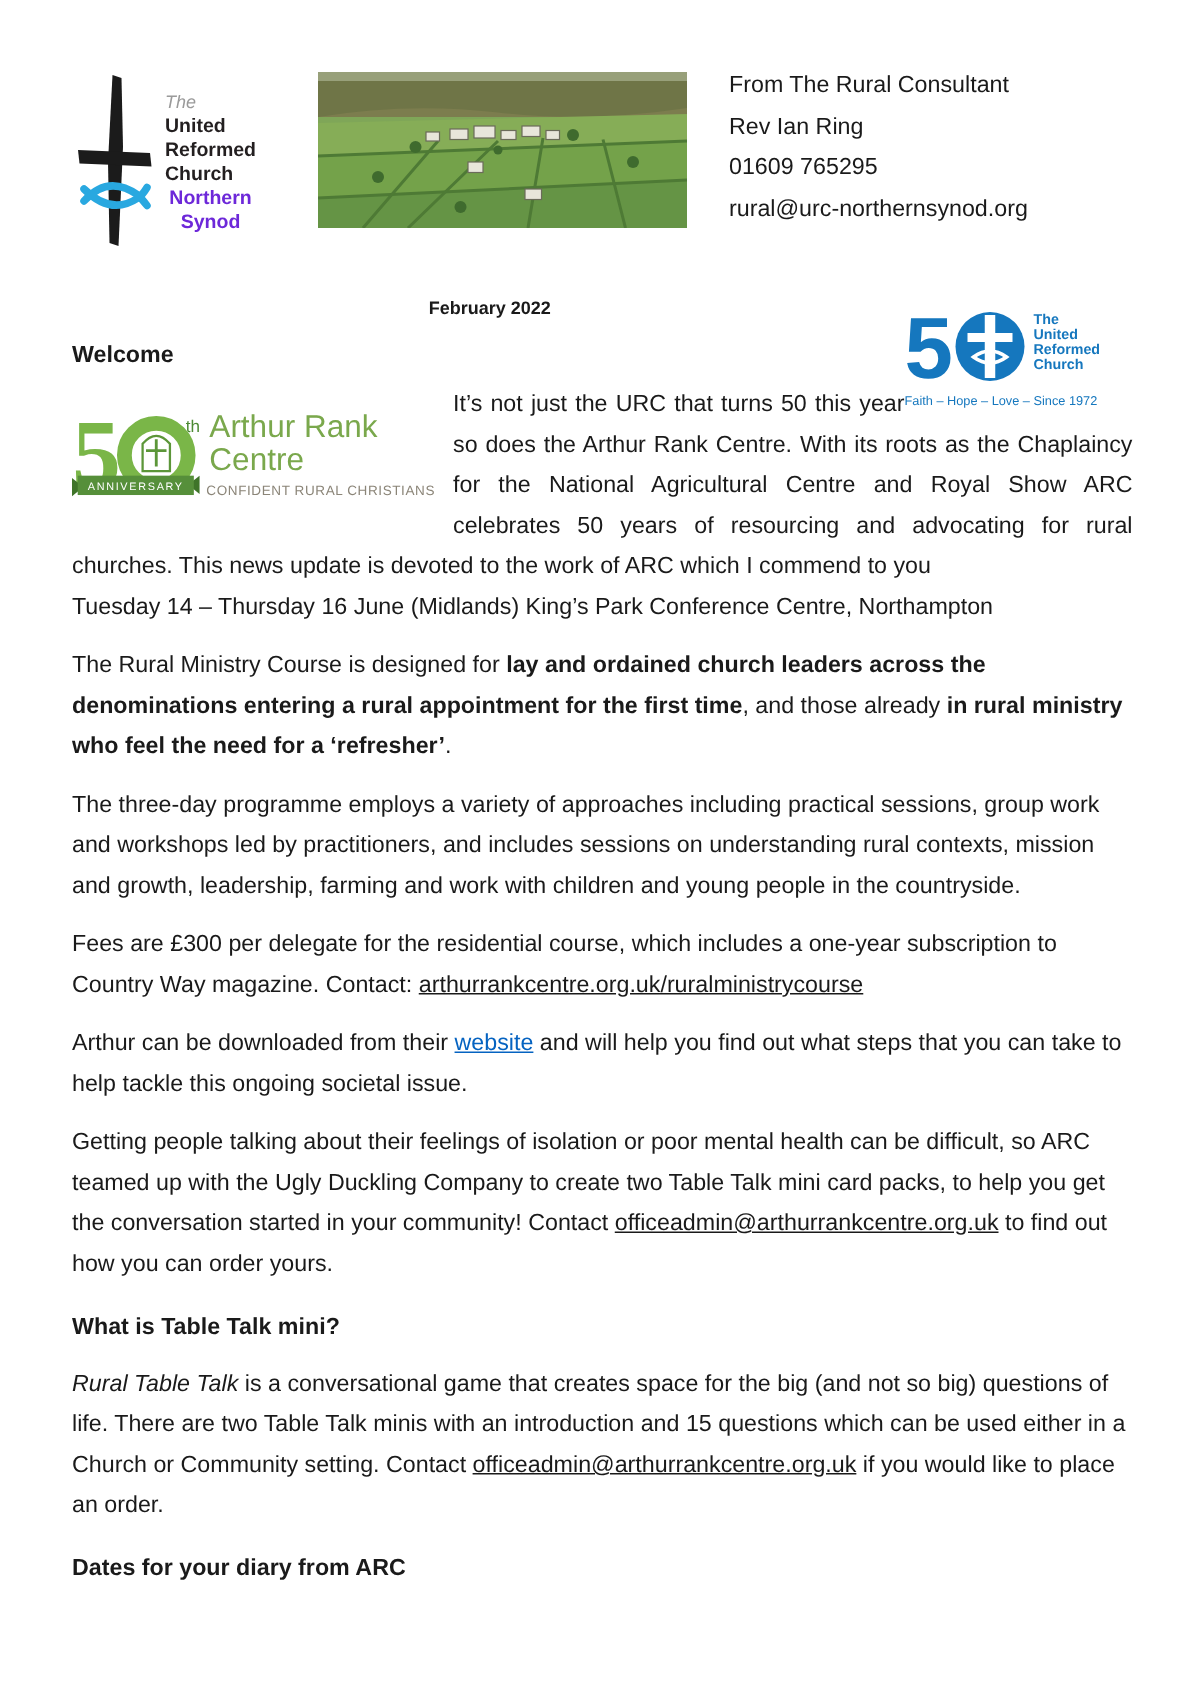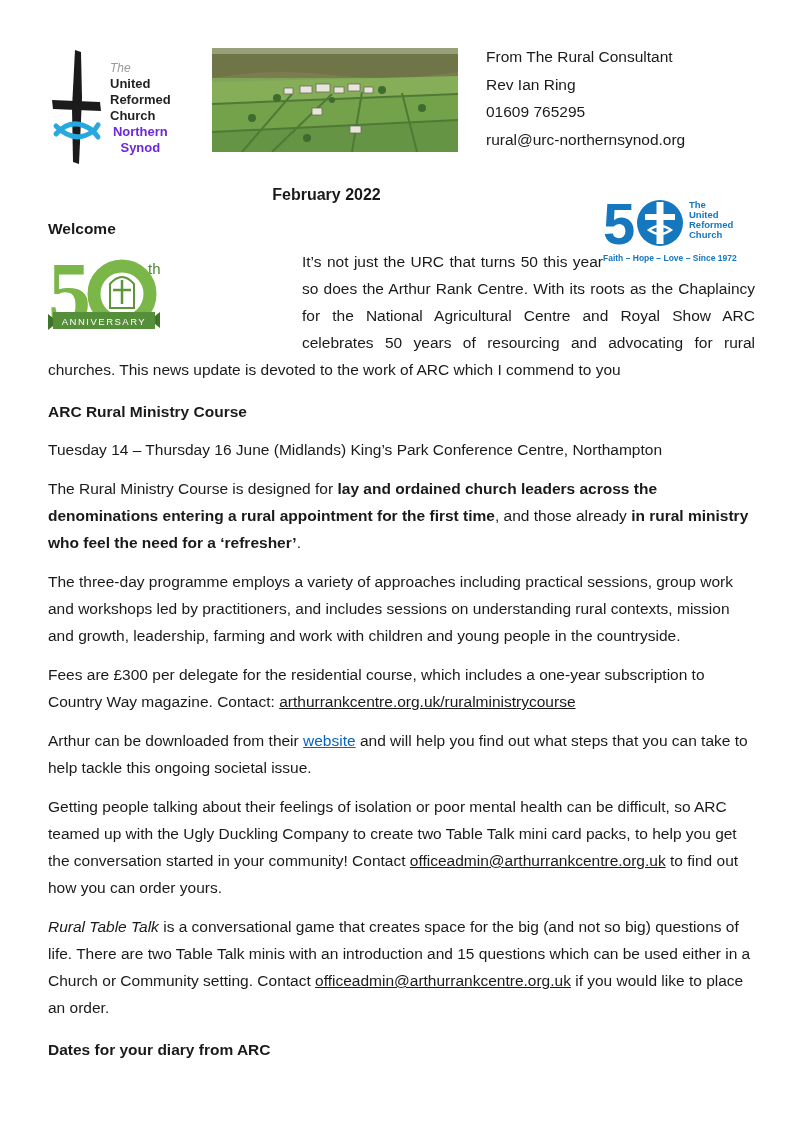--- a/index.html
+++ b/index.html
@@ -13,23 +13,23 @@
   .header{display:flex;align-items:flex-start;}
   .synod-logo{display:flex;align-items:flex-start;width:132px;flex:none;margin-top:2px;}
   .synod-text{font-size:13px;line-height:16px;font-weight:bold;margin-left:4px;margin-top:12px;}
   .synod-text .the{color:#9a9a9a;font-style:italic;font-weight:normal;font-size:12px;}
   .synod-text .black{color:#231f20;}
   .synod-text .blue{color:#6d28d9;text-align:center;}
   .header-photo{flex:none;margin-left:32px;margin-top:2px;border:0;}
   .contact{margin-left:28px;font-size:15.5px;line-height:27.5px;margin-top:-3px;}
   .contact div{white-space:nowrap;}
   
-  .doc-title{font-size:16px;font-weight:bold;text-align:center;margin:20px 150px 0 0;}
+  .doc-title{font-size:12px;font-weight:bold;text-align:center;margin:32px 150px 0 0;}
   .urc50{float:right;width:152px;margin-top:-8px;text-align:left;}
-  .urc50 .tagline{font-size:8.5px;font-weight:bold;color:#1577be;white-space:nowrap;margin-top:1px;}
+  .urc50 .tagline{font-size:8.5px;font-weight:normal;color:#1577be;white-space:nowrap;margin-top:1px;}
   .welcome{font-size:15.5px;font-weight:bold;margin:16px 0 10px 0;}
   
   .intro{margin-top:2px;}
   .arc-logo{float:left;width:242px;margin:4px 12px 0 0;}
   .arc-logo-row{display:flex;align-items:flex-start;}
   .arc-name{color:#7aa84c;font-size:21px;line-height:22px;margin-top:14px;margin-left:2px;}
   .arc-strap{color:#8b8578;font-size:9px;letter-spacing:.4px;margin-top:4px;white-space:nowrap;}
   .intro p{margin:0;text-align:justify;}
   
   p,.h{font-size:15.5px;line-height:27px;}
@@ -128,32 +128,39 @@
           <text x="0" y="70" font-family="Liberation Serif, serif" font-size="86" font-weight="bold" fill="#7ab648">5</text>
           <circle cx="74" cy="42" r="28" fill="none" stroke="#7ab648" stroke-width="13"></circle>
           <path d="M62 56 L62 32 Q74 18 86 32 L86 56 Z" fill="#ffffff" stroke="#5c9639" stroke-width="2"></path>
           <path d="M74 28 L74 52 M65 38 L83 38" stroke="#5c9639" stroke-width="2.5"></path>
           <text x="100" y="22" font-family="Liberation Sans, sans-serif" font-size="15" fill="#4c8a33">th</text>
           <polygon points="0,62 10,70 0,78" fill="#3f7429"></polygon>
           <polygon points="112,60 102,68 112,76" fill="#3f7429"></polygon>
           <rect x="5" y="60" width="102" height="17" fill="#568f3a"></rect>
           <text x="56" y="72.5" text-anchor="middle" font-family="Liberation Sans, sans-serif" font-size="9.5" letter-spacing="1.5" fill="#ffffff">ANNIVERSARY</text>
         </svg>
+        <div>
+          <div class="arc-name">
+            <div>Arthur Rank</div>
+            <div>Centre</div>
+          </div>
+          <div class="arc-strap">CONFIDENT RURAL CHRISTIANS</div>
+        </div>
       </div>
     </div>
     <p><span>It’s not just the URC that turns 50 this year so does the Arthur Rank Centre. With its roots as the Chaplaincy for the National Agricultural Centre and Royal Show ARC celebrates 50 years of resourcing and advocating for rural churches. This news update is devoted to the work of ARC which I commend to you</span></p>
   </div>
   <div style="clear:both"></div>
 
-  <div class="h">ARC Rural Ministry Course</div>
   <p>Tuesday 14 – Thursday 16 June (Midlands) King’s Park Conference Centre, Northampton</p>
   <p><span>The Rural Ministry Course is designed for </span><span class="run-b">lay and ordained church leaders across the denominations entering a rural appointment for the first time</span><span>, and those already </span><span class="run-b">in rural ministry who feel the need for a ‘refresher’</span><span>.</span></p>
   <p>The three-day programme employs a variety of approaches including practical sessions, group work and workshops led by practitioners, and includes sessions on understanding rural contexts, mission and growth, leadership, farming and work with children and young people in the countryside.</p>
   <p><span>Fees are £300 per delegate for the residential course, which includes a one-year subscription to Country Way magazine. Contact: </span><a class="run-link" href="#">arthurrankcentre.org.uk/ruralministrycourse</a></p>
 
   <p><span>Arthur can be downloaded from their </span><a class="run-extlink" href="#">website</a><span> and will help you find out what steps that you can take to help tackle this ongoing societal issue.</span></p>
   <p><span>Getting people talking about their feelings of isolation or poor mental health can be difficult, so ARC teamed up with the Ugly Duckling Company to create two Table Talk mini card packs, to help you get the conversation started in your community! Contact </span><a class="run-link" href="#">officeadmin@arthurrankcentre.org.uk</a><span> to find out how you can order yours.</span></p>
 
+  <div class="h">What is Table Talk mini?</div>
   <p><span class="run-i">Rural Table Talk</span><span> is a conversational game that creates space for the big (and not so big) questions of life. There are two Table Talk minis with an introduction and 15 questions which can be used either in a Church or Community setting. Contact </span><a class="run-link" href="#">officeadmin@arthurrankcentre.org.uk</a><span> if you would like to place an order.</span></p>
 
   <div class="h">Dates for your diary from ARC</div>
 
 </div>
 
 </body></html>

